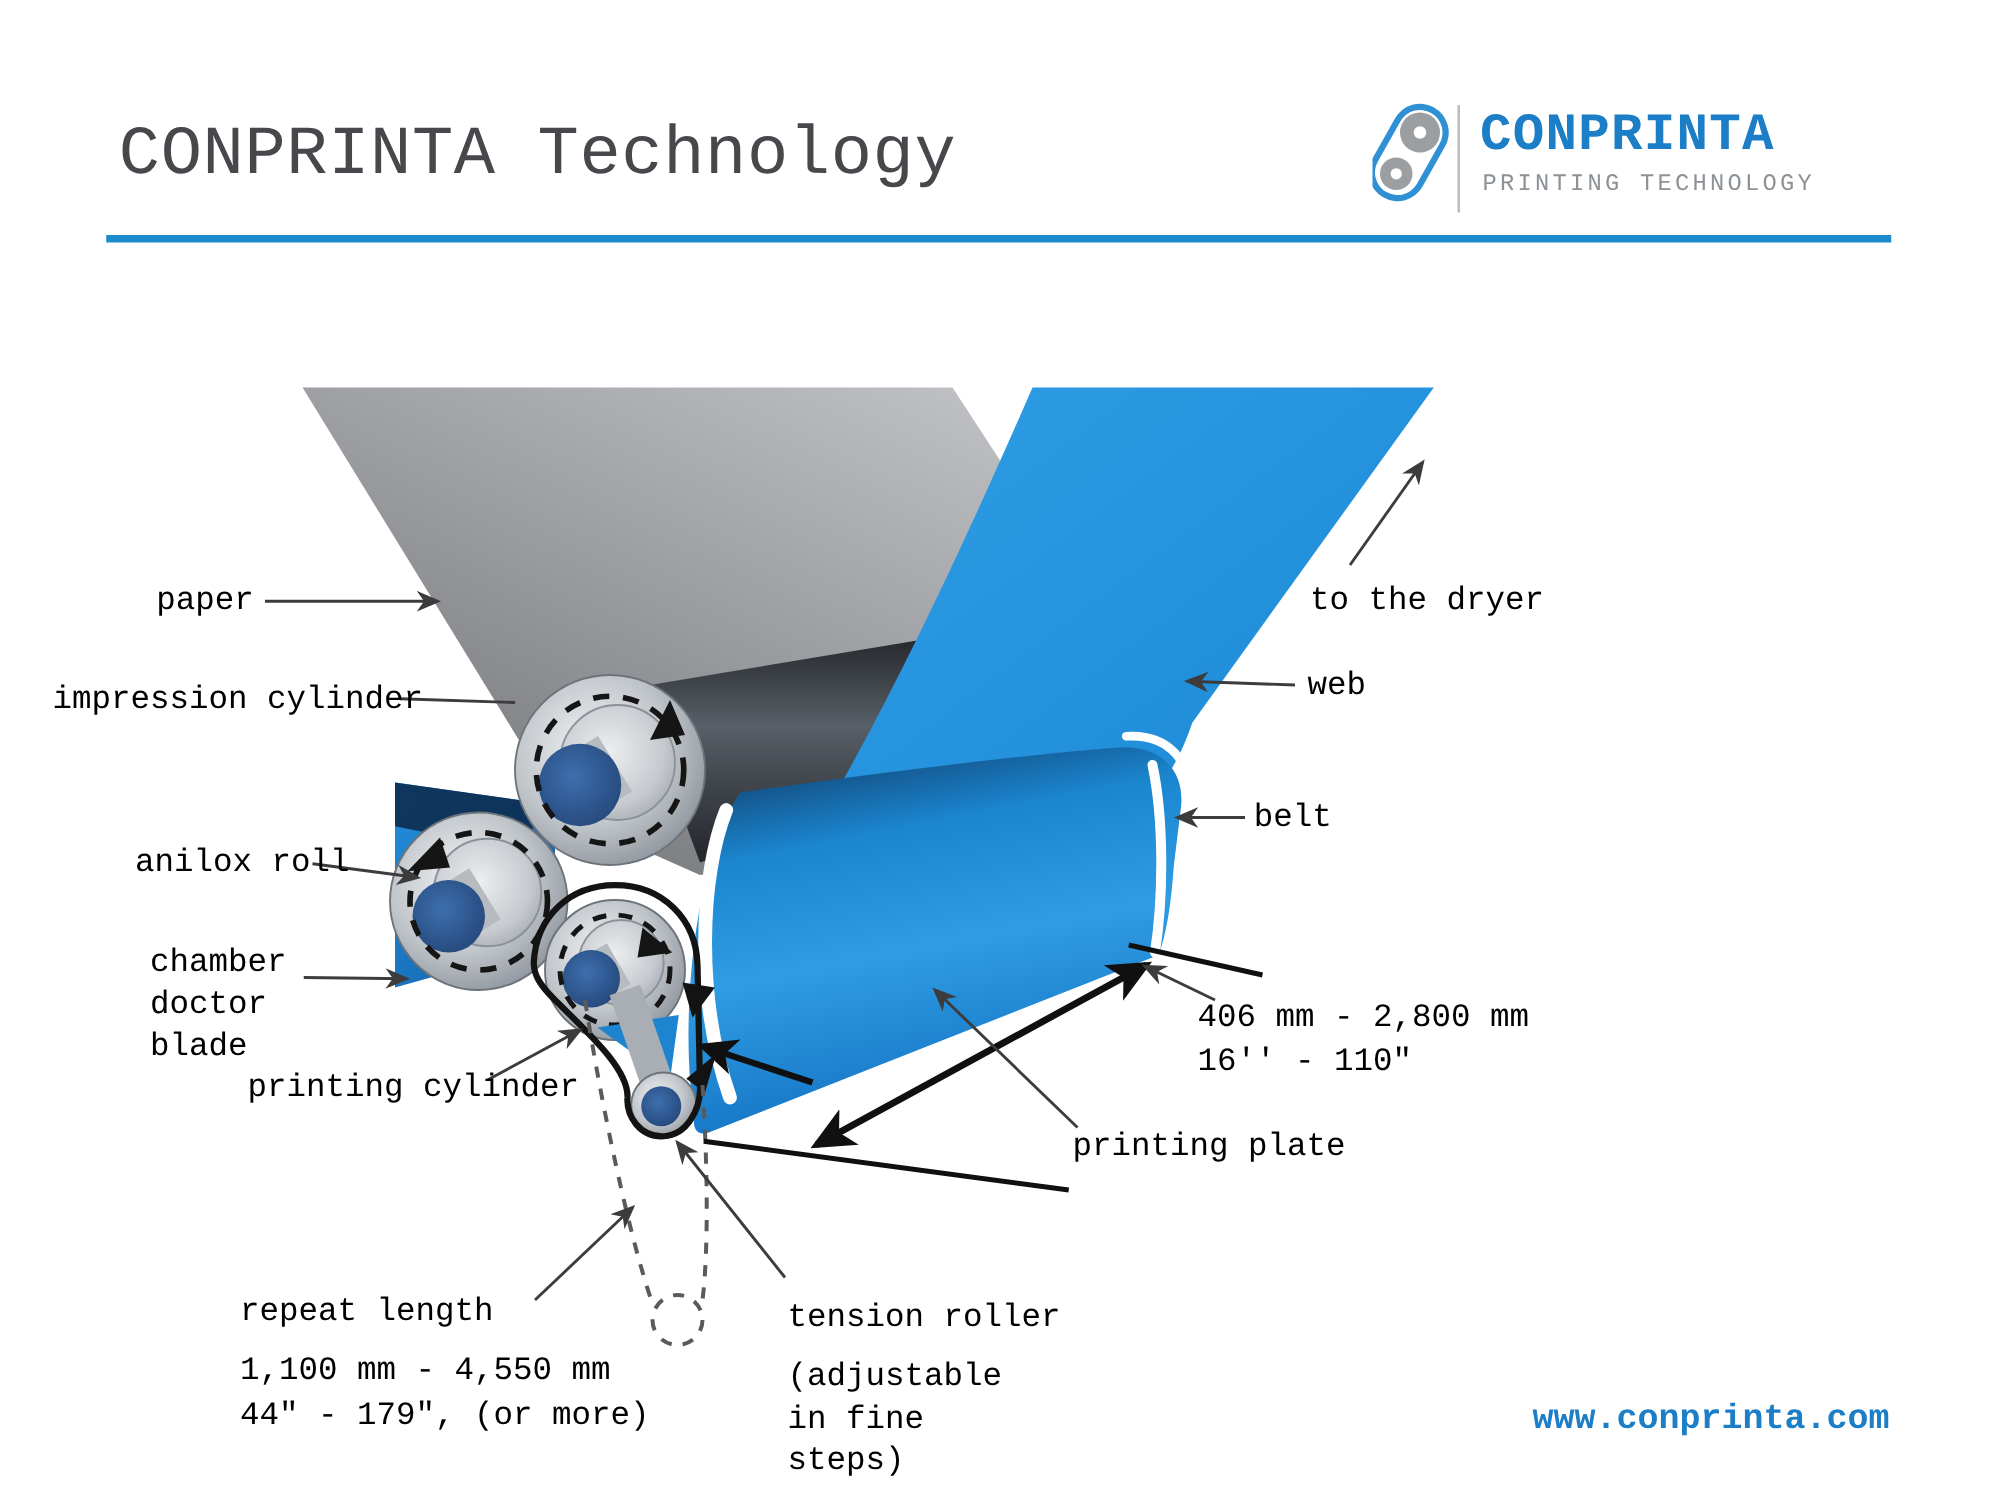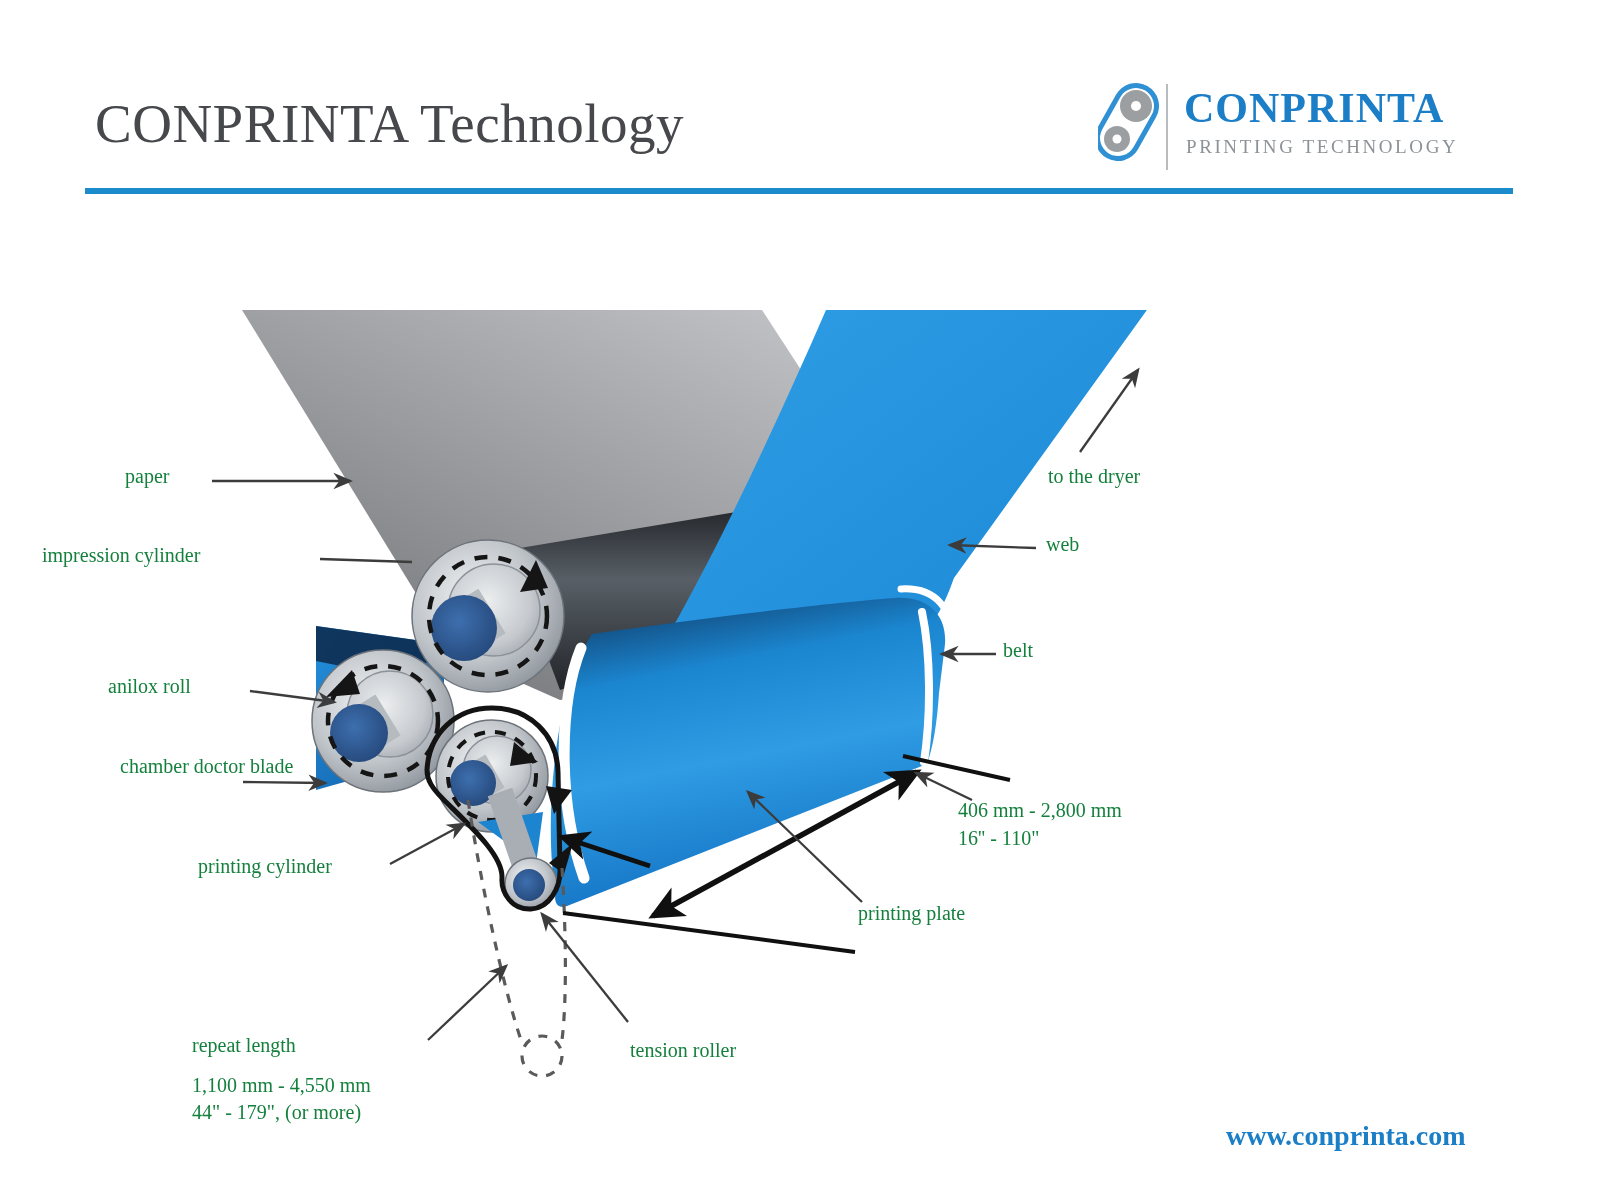--- a/index.html
+++ b/index.html
@@ -1,33 +1,33 @@
 <!DOCTYPE html>
 <html><head>
 <meta charset="utf-8">
 <style>
   html,body{margin:0;padding:0;background:#ffffff;}
   #slide{
     position:relative;width:1600px;height:1200px;background:#ffffff;overflow:hidden;
-    font-family:Liberation Serif, serif;
+    font-family:Liberation Mono, monospace;
   }
   .abs{position:absolute;}
   #page-title{
     left:95px;top:92px;font-size:55px;color:#46484c;letter-spacing:0.5px;white-space:nowrap;
   }
   #header-rule{
     left:85px;top:188px;width:1428px;height:6px;background:#1b8bcb;
   }
   
   #logo-divider{left:1166px;top:84px;width:2px;height:86px;background:#b9bcbf;}
   #logo-brand{left:1184px;top:84px;font-size:42px;font-weight:bold;color:#1b7ec6;letter-spacing:1px;white-space:nowrap;text-align:center;}
   #logo-tagline{left:1186px;top:136px;font-size:19px;color:#8d9297;letter-spacing:2.6px;white-space:nowrap;}
   
   .lbl{
-    position:absolute;font-size:20px;line-height:1.28;color:#15803d;white-space:nowrap;
+    position:absolute;font-size:26px;line-height:1.28;color:#000000;white-space:nowrap;
   }
   .lbl.wrap{white-space:normal;}
   .lbl .val{margin-top:14px;}
   .lbl .val2{margin-top:2px;}
   #footer-url{
     left:1226px;top:1120px;font-size:28px;font-weight:bold;color:#1b7ec6;white-space:nowrap;
   }
   svg{display:block;}
 </style>
 </head>
@@ -190,20 +190,21 @@
   <div class="lbl" style="left:198px;top:854px;">printing cylinder</div>
 
   <div class="lbl" style="left:192px;top:1002px;margin-top:31px;">
     <div>repeat length</div>
     <div class="val">1,100 mm - 4,550 mm</div>
     <div class="val2">44" - 179", (or more)</div>
   </div>
 
   <div class="lbl" style="left:630px;top:1038px;">
     <div>tension roller</div>
+    <div class="val wrap" style="width:218px;white-space:normal;">(adjustable in fine steps)</div>
   </div>
 
   <div class="lbl" style="left:858px;top:901px;">printing plate</div>
 
   <div class="lbl" style="left:958px;top:784px;">
     <div class="val">406 mm - 2,800 mm</div>
     <div class="val2">16'' - 110"</div>
   </div>
 
   <div class="lbl" style="left:1003px;top:638px;">belt</div>

